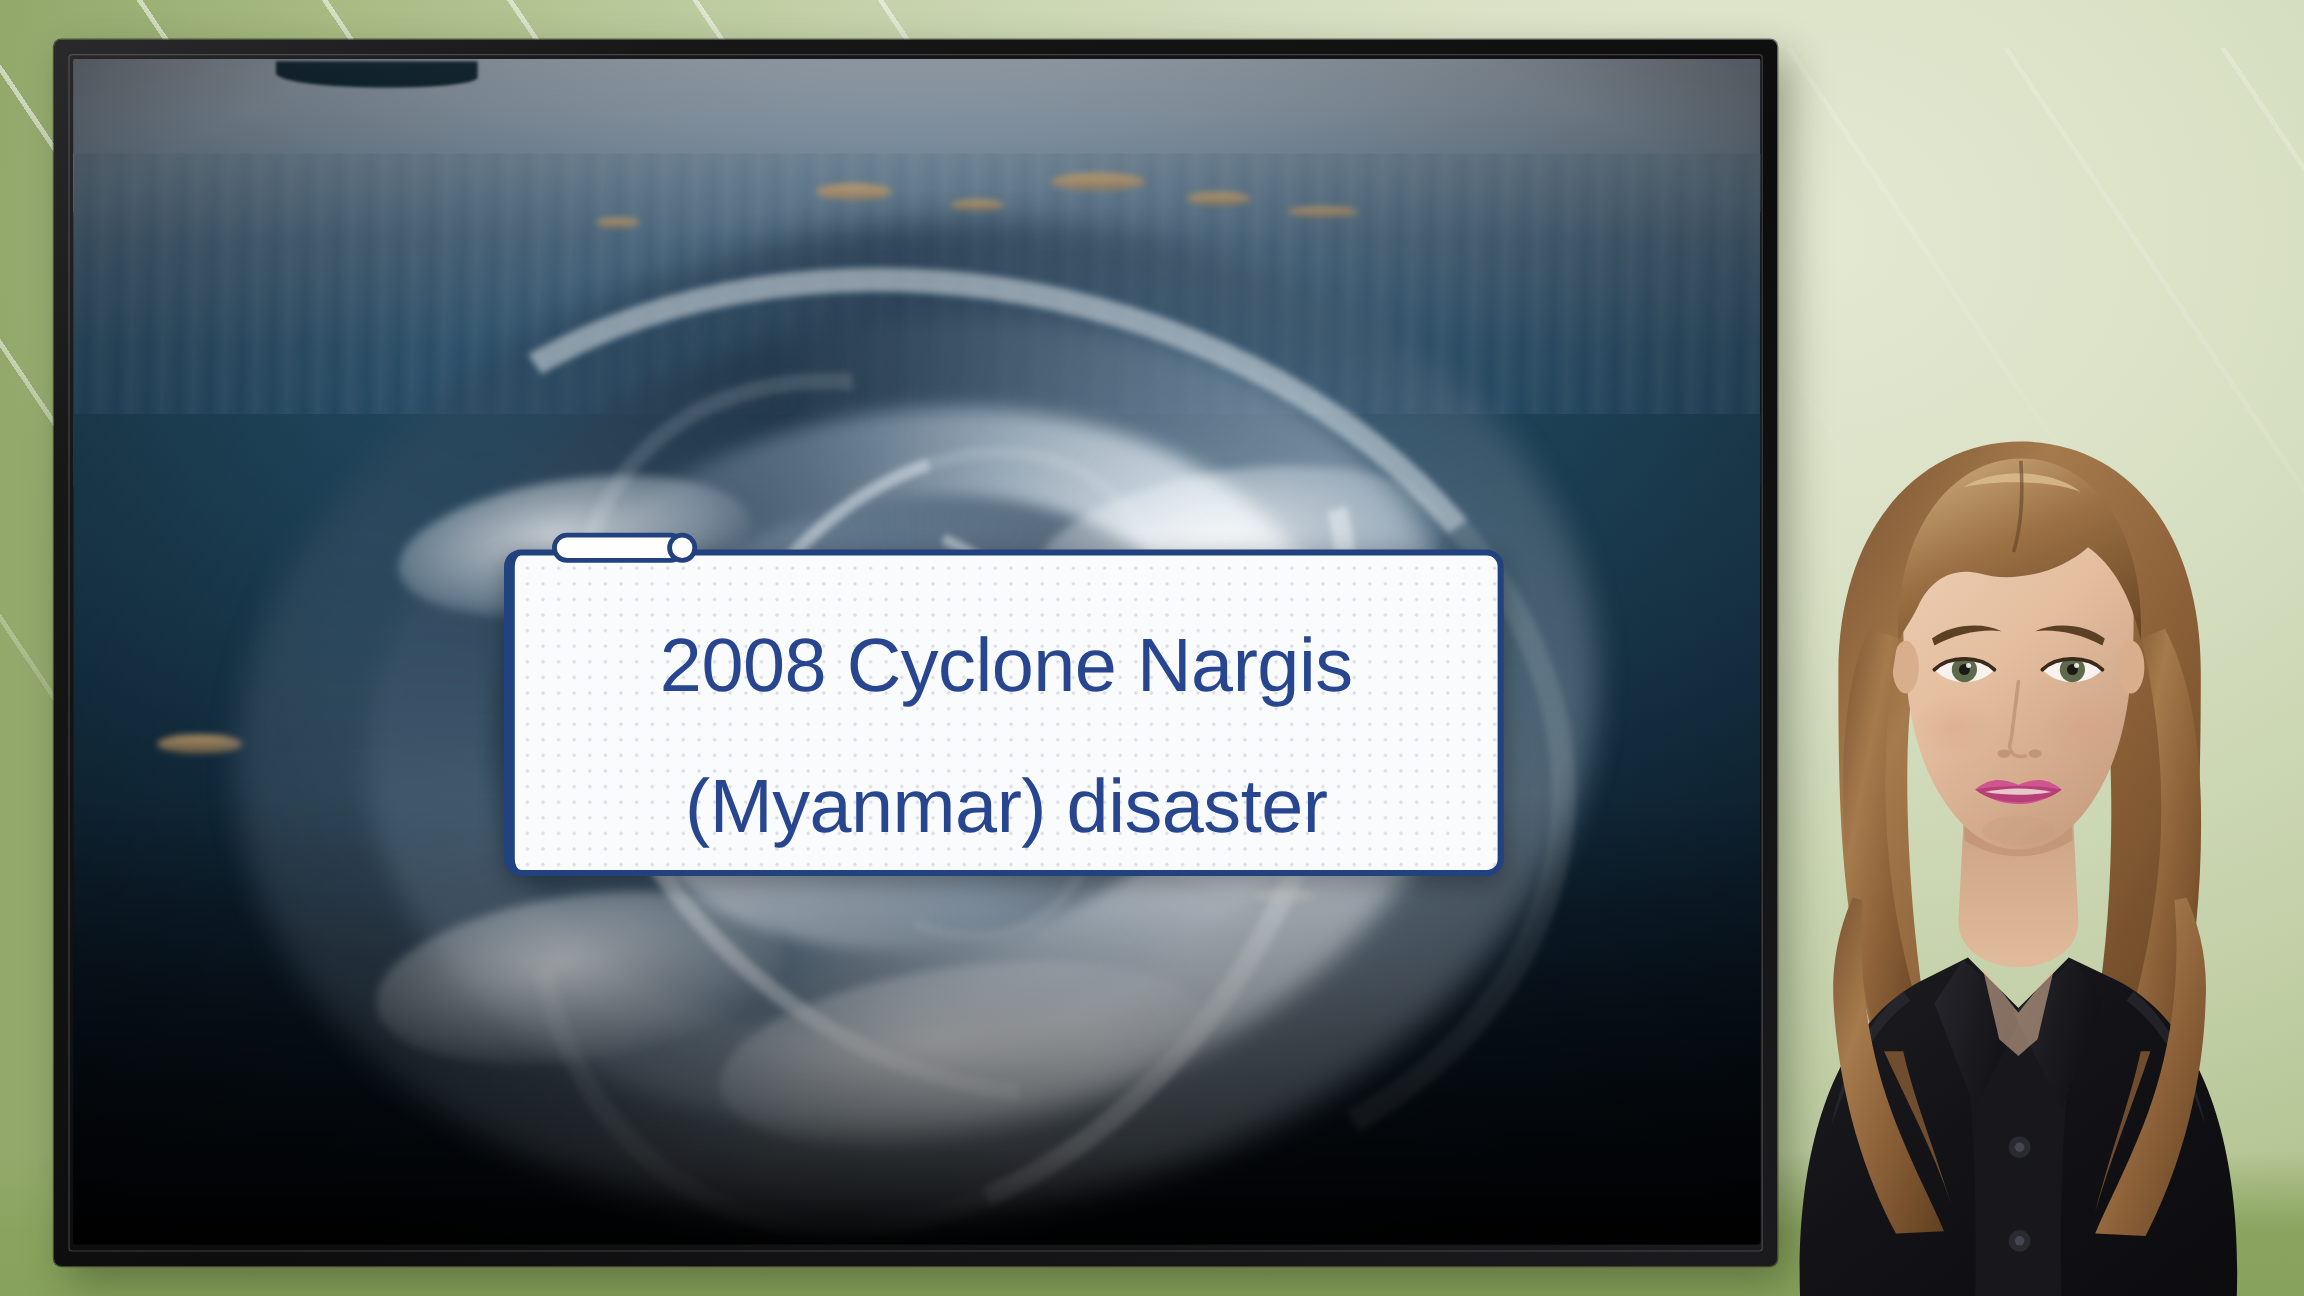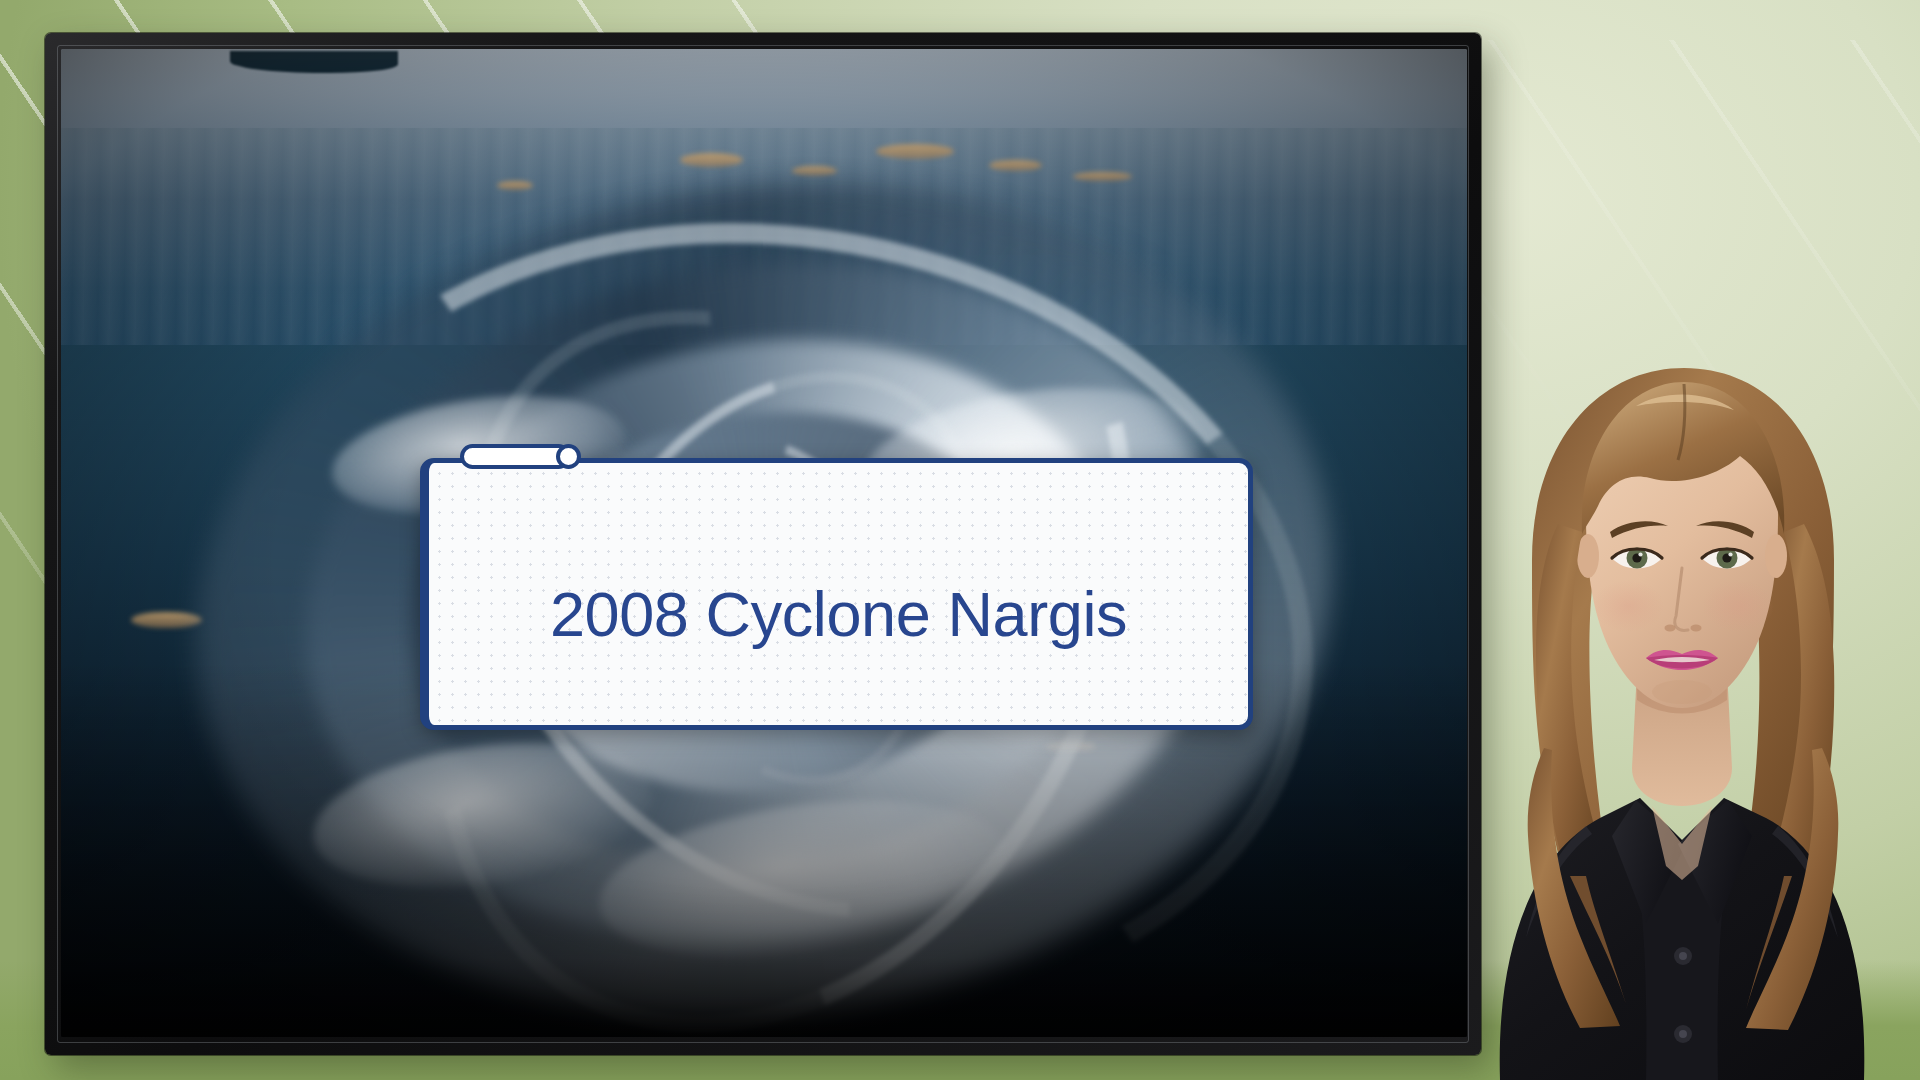--- a/index.html
+++ b/index.html
@@ -353,20 +353,21 @@
 
       <div class="vignette"></div>
 
       <div class="tab-pill"></div>
       <div class="tab-dot"></div>
 
       <div class="caption-card">
         <div class="caption-dots"></div>
         <div class="caption-text">
           <span class="caption-line">2008 Cyclone Nargis</span>
+          <span class="caption-line">(Myanmar) disaster</span>
         </div>
       </div>
 
     </div>
   </div>
 
   <div class="presenter">
     <svg viewBox="0 0 480 760" preserveAspectRatio="xMidYMax meet">
       <defs>
         <linearGradient id="hairG" x1="0" y1="0" x2="1" y2="1">

